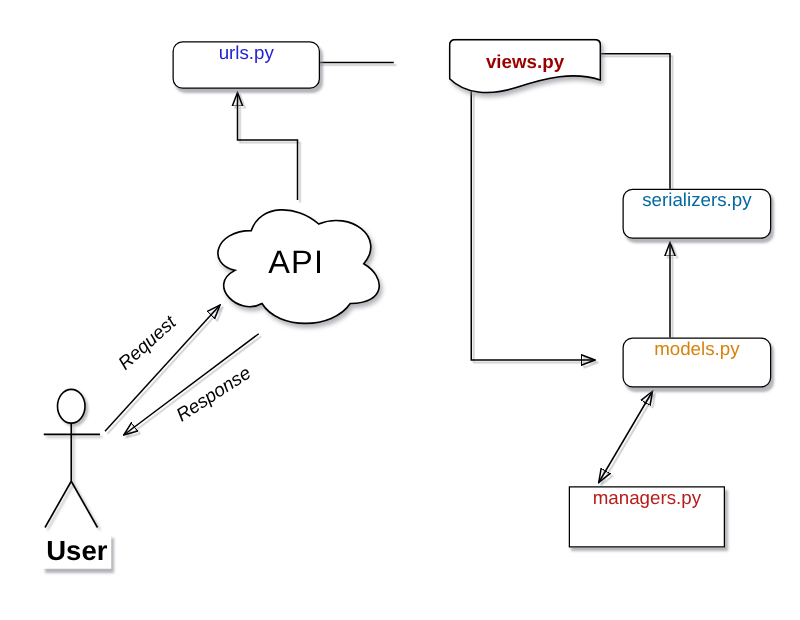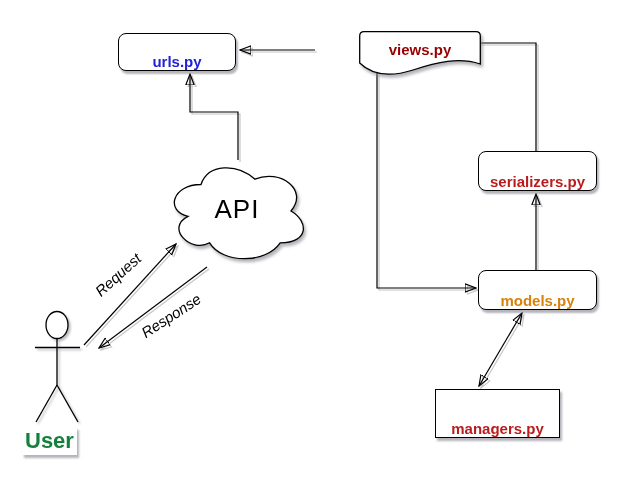--- a/index.html
+++ b/index.html
@@ -8,24 +8,24 @@
     font-family:"Liberation Sans","DejaVu Sans",sans-serif;
   }
   
   #edges{position:absolute;left:0;top:0;width:640px;height:496px;z-index:1;}
   #edges path, #edges line{
     stroke:#000;stroke-width:1.2;fill:none;
   }
   .edge-shadow{filter:drop-shadow(2px 2px 0.6px rgba(150,150,160,0.55));}
   
   .node{
-    position:absolute;z-index:2;display:flex;align-items:flex-end;justify-content:center;
+    position:absolute;z-index:2;display:flex;align-items:flex-start;justify-content:center;
     background:#ffffff;border:1.3px solid #000;border-radius:8px;
     box-shadow:2px 3px 2px rgba(130,130,140,0.6);
-    font-weight:bold;font-size:15px;white-space:nowrap;
+    font-weight:normal;font-size:15px;white-space:nowrap;margin-left:20px;
   }
   .node.sharp{border-radius:0;}
   .shape-node{
     position:absolute;z-index:2;background:transparent;border:none;box-shadow:none;
     display:flex;align-items:center;justify-content:center;
   }
   .shape-node svg{position:absolute;left:0;top:0;filter:drop-shadow(2px 3px 1.5px rgba(130,130,140,0.6));}
   .shape-node .shape-label{position:relative;z-index:3;font-weight:bold;font-size:15px;}
   
   #api-cloud .shape-label{font-weight:400;font-size:26px;letter-spacing:1px;margin-top:-4px;}
@@ -78,21 +78,21 @@
     <svg width="122" height="46" viewBox="0 0 122 46">
       <path d="M5,0.7 L117,0.7 Q121.3,0.7 121.3,5 L121.3,33
                C100,26 78,31 54,39
                C32,46 13,44 0.7,32
                L0.7,5 Q0.7,0.7 5,0.7 Z" fill="#ffffff" stroke="#000" stroke-width="1.3"></path>
     </svg>
     <span class="shape-label" style="margin-bottom: 10px; color: rgb(153, 0, 0);">views.py</span>
   </div>
 
   <div class="node" id="node-serializers" style="left:478px;top:151px;width:117px;height:38px;">
-    <span style="color: #b91c1c;">serializers.py</span>
+    <span style="color: #0369a1;">serializers.py</span>
   </div>
 
   <div class="node" id="node-models" style="left:478px;top:270px;width:117px;height:38px;">
     <span style="color: rgb(217, 130, 11);">models.py</span>
   </div>
 
   <div class="node sharp" id="node-managers" style="left:435px;top:389px;width:123px;height:47px;">
     <span style="color: #b91c1c;">managers.py</span>
   </div>
 
@@ -116,15 +116,15 @@
       <line x1="7" y1="39.5" x2="52" y2="39.5" stroke="#000" stroke-width="1.3"></line>
       <line x1="29" y1="77" x2="8" y2="114" stroke="#000" stroke-width="1.3"></line>
       <line x1="29" y1="77" x2="50" y2="114" stroke="#000" stroke-width="1.3"></line>
     </svg>
   </div>
 
   <div class="edge-label" style="left:76px;top:266px;width:84px;transform:rotate(-42deg);">Request</div>
 
   <div class="edge-label" style="left:126px;top:307px;width:90px;transform:rotate(-33deg);">Response</div>
 
-  <div id="user-label" style="left: 22px; top: 427px; color: #15803d;">User</div>
+  <div id="user-label" style="left: 34px; top: 427px; color: #000000;">User</div>
 
 </div>
 
 </body></html>

